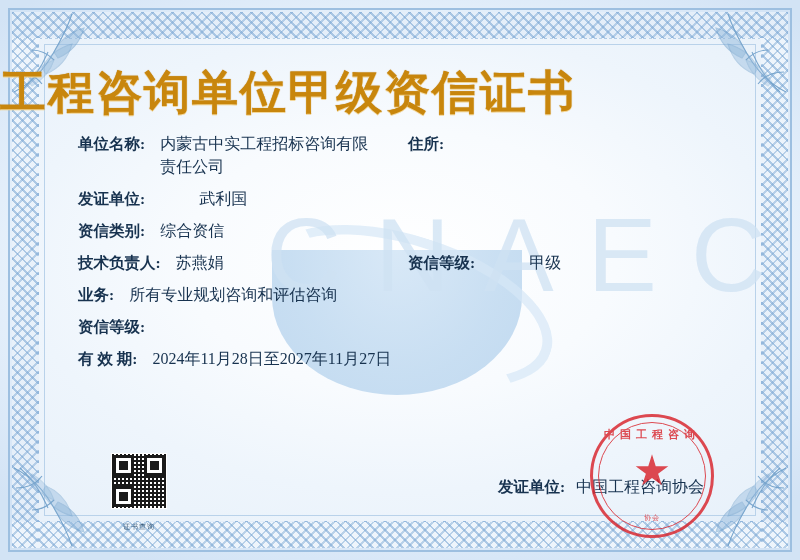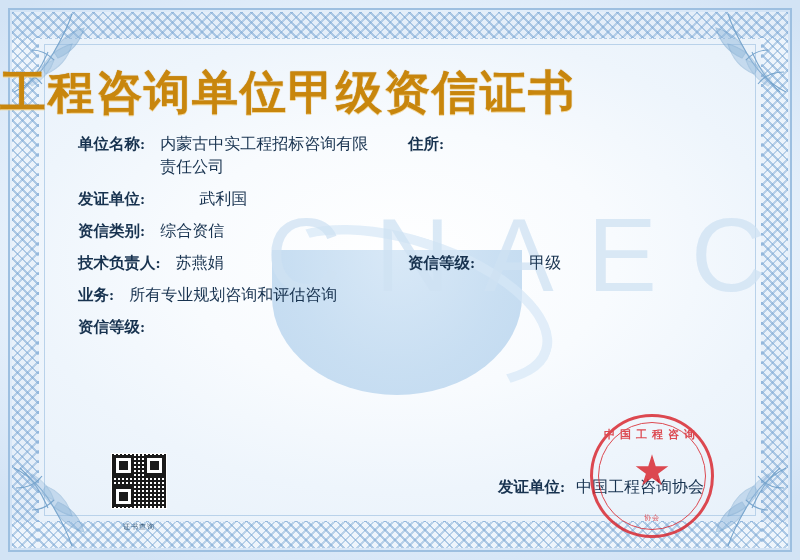--- a/index.html
+++ b/index.html
@@ -365,20 +365,27 @@
       <div class="col-right"></div>
     </div>
 
     <div class="row">
       <div class="col-left">
         <span class="lbl">资信等级:</span>
       </div>
       <div class="col-right"></div>
     </div>
 
+    <div class="row">
+      <div class="col-left">
+        <span class="lbl">有 效 期:</span>
+        <span class="val">2024年11月28日至2027年11月27日</span>
+      </div>
+      <div class="col-right"></div>
+    </div>
 
   </div>
 
   <div class="issuer">
     <span>发证单位:</span>
     <span class="val">中国工程咨询协会</span>
   </div>
 
   <div class="seal">
     <div class="seal-top-text">中国工程咨询</div>

